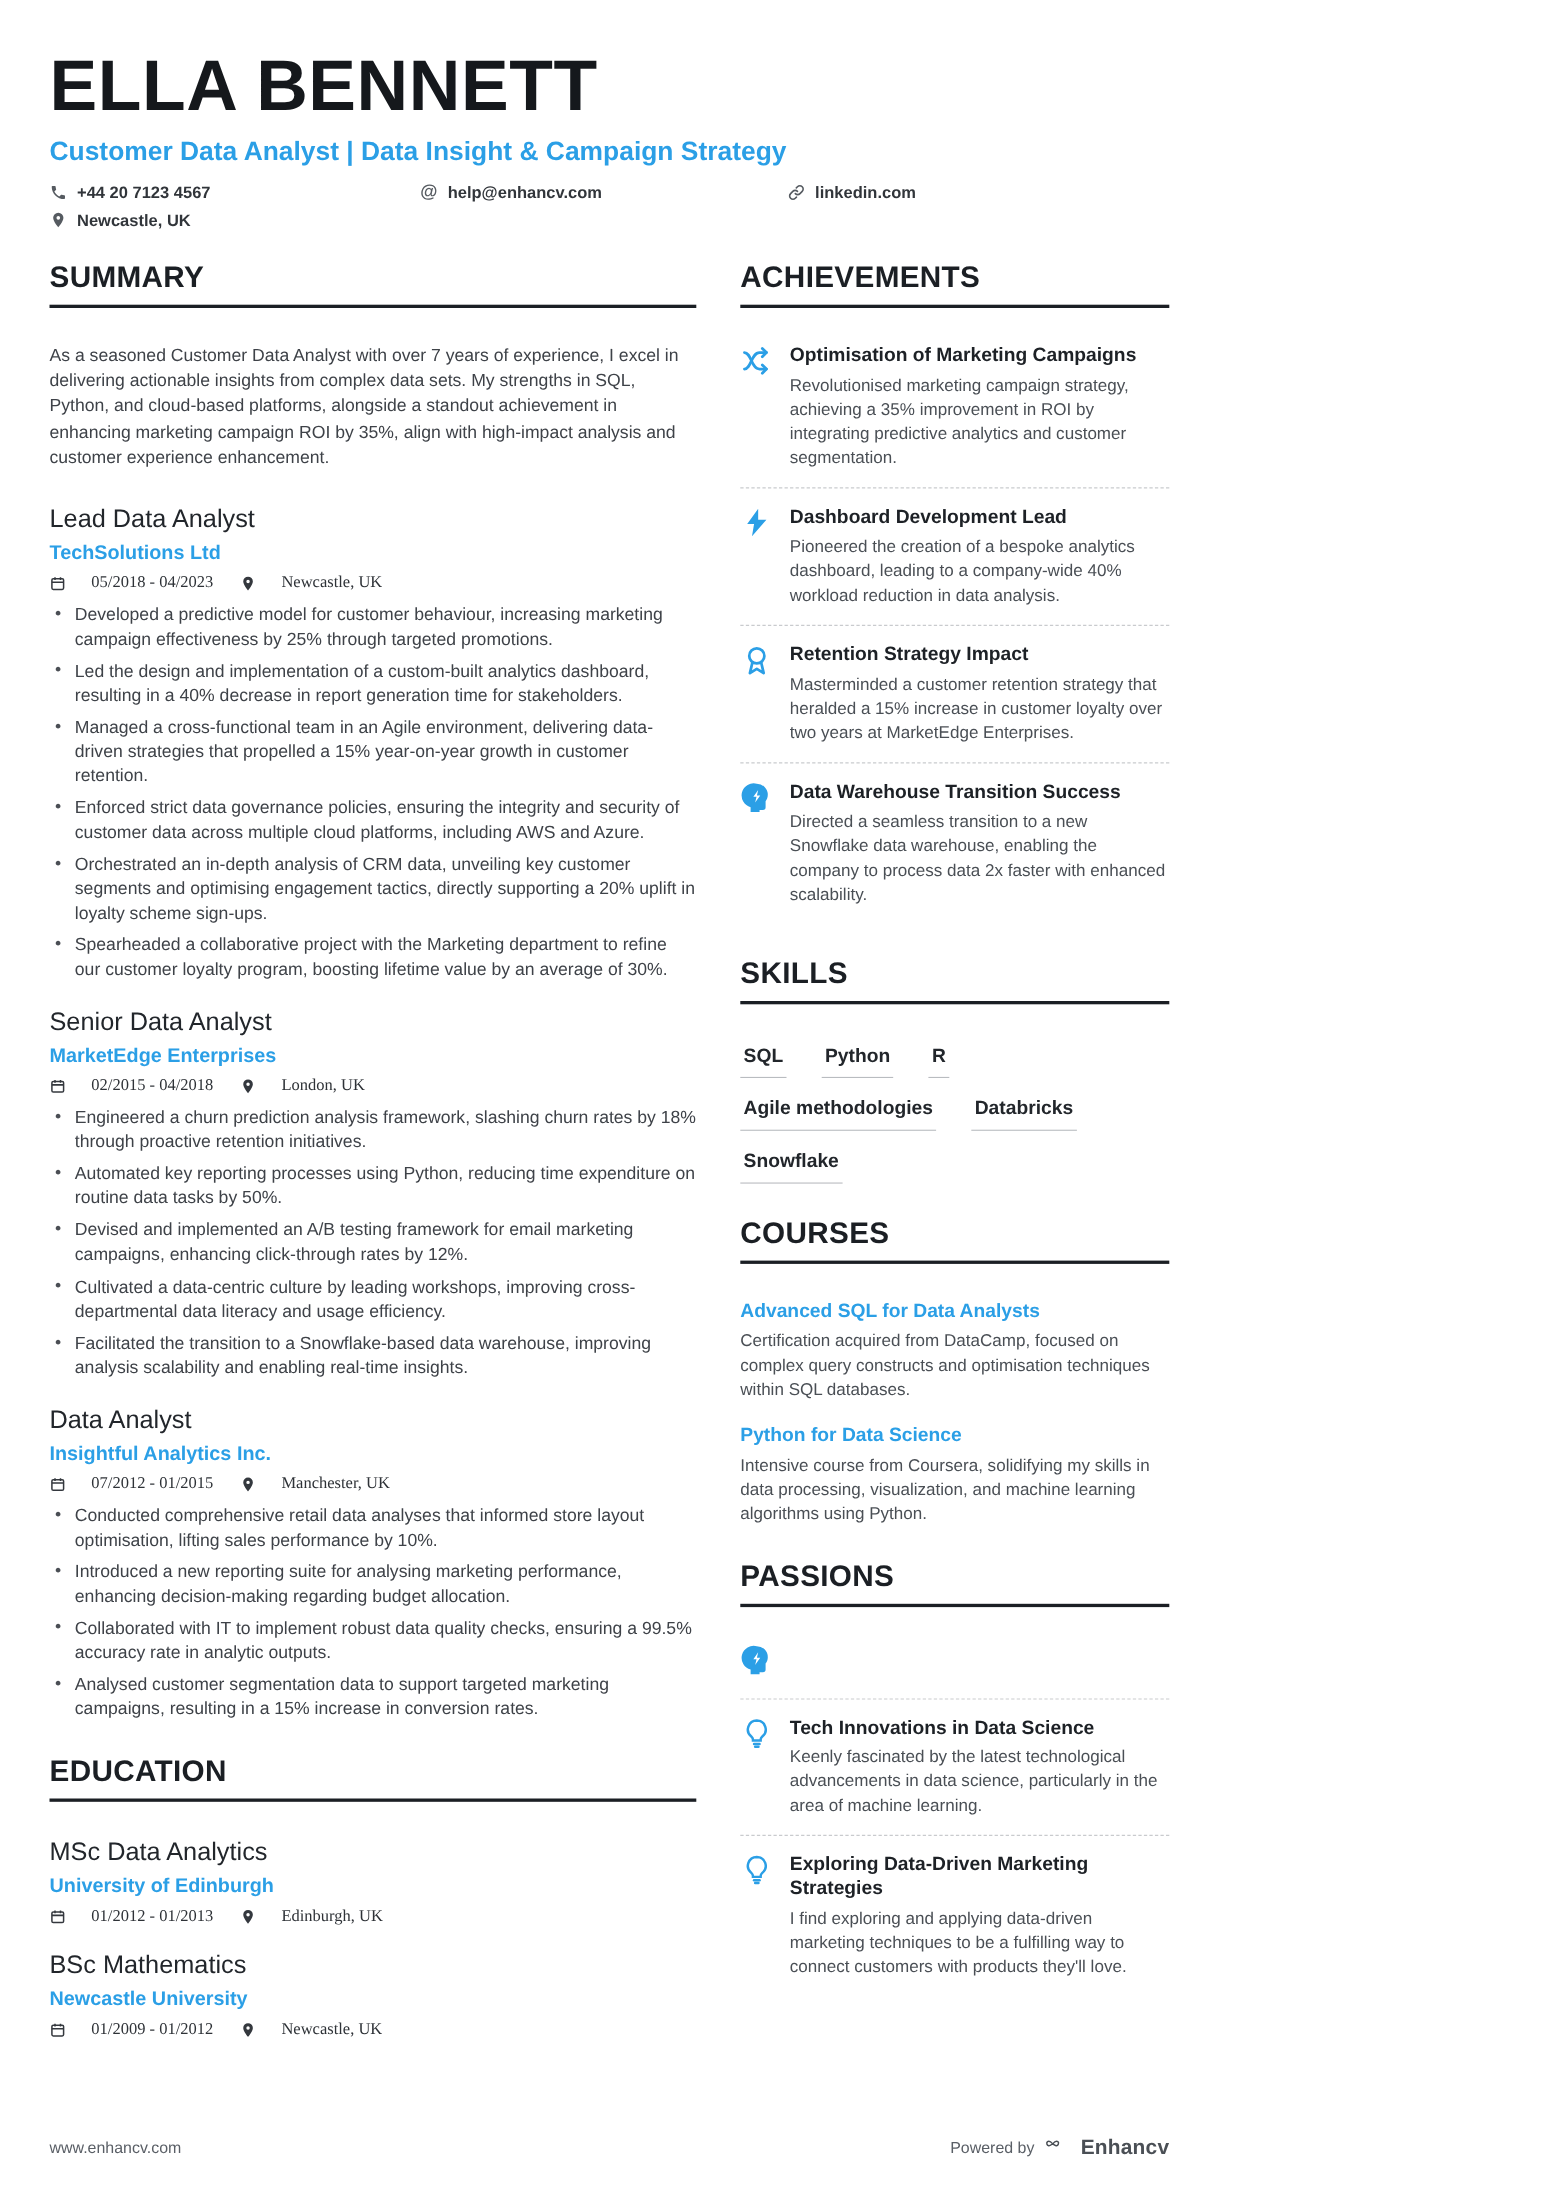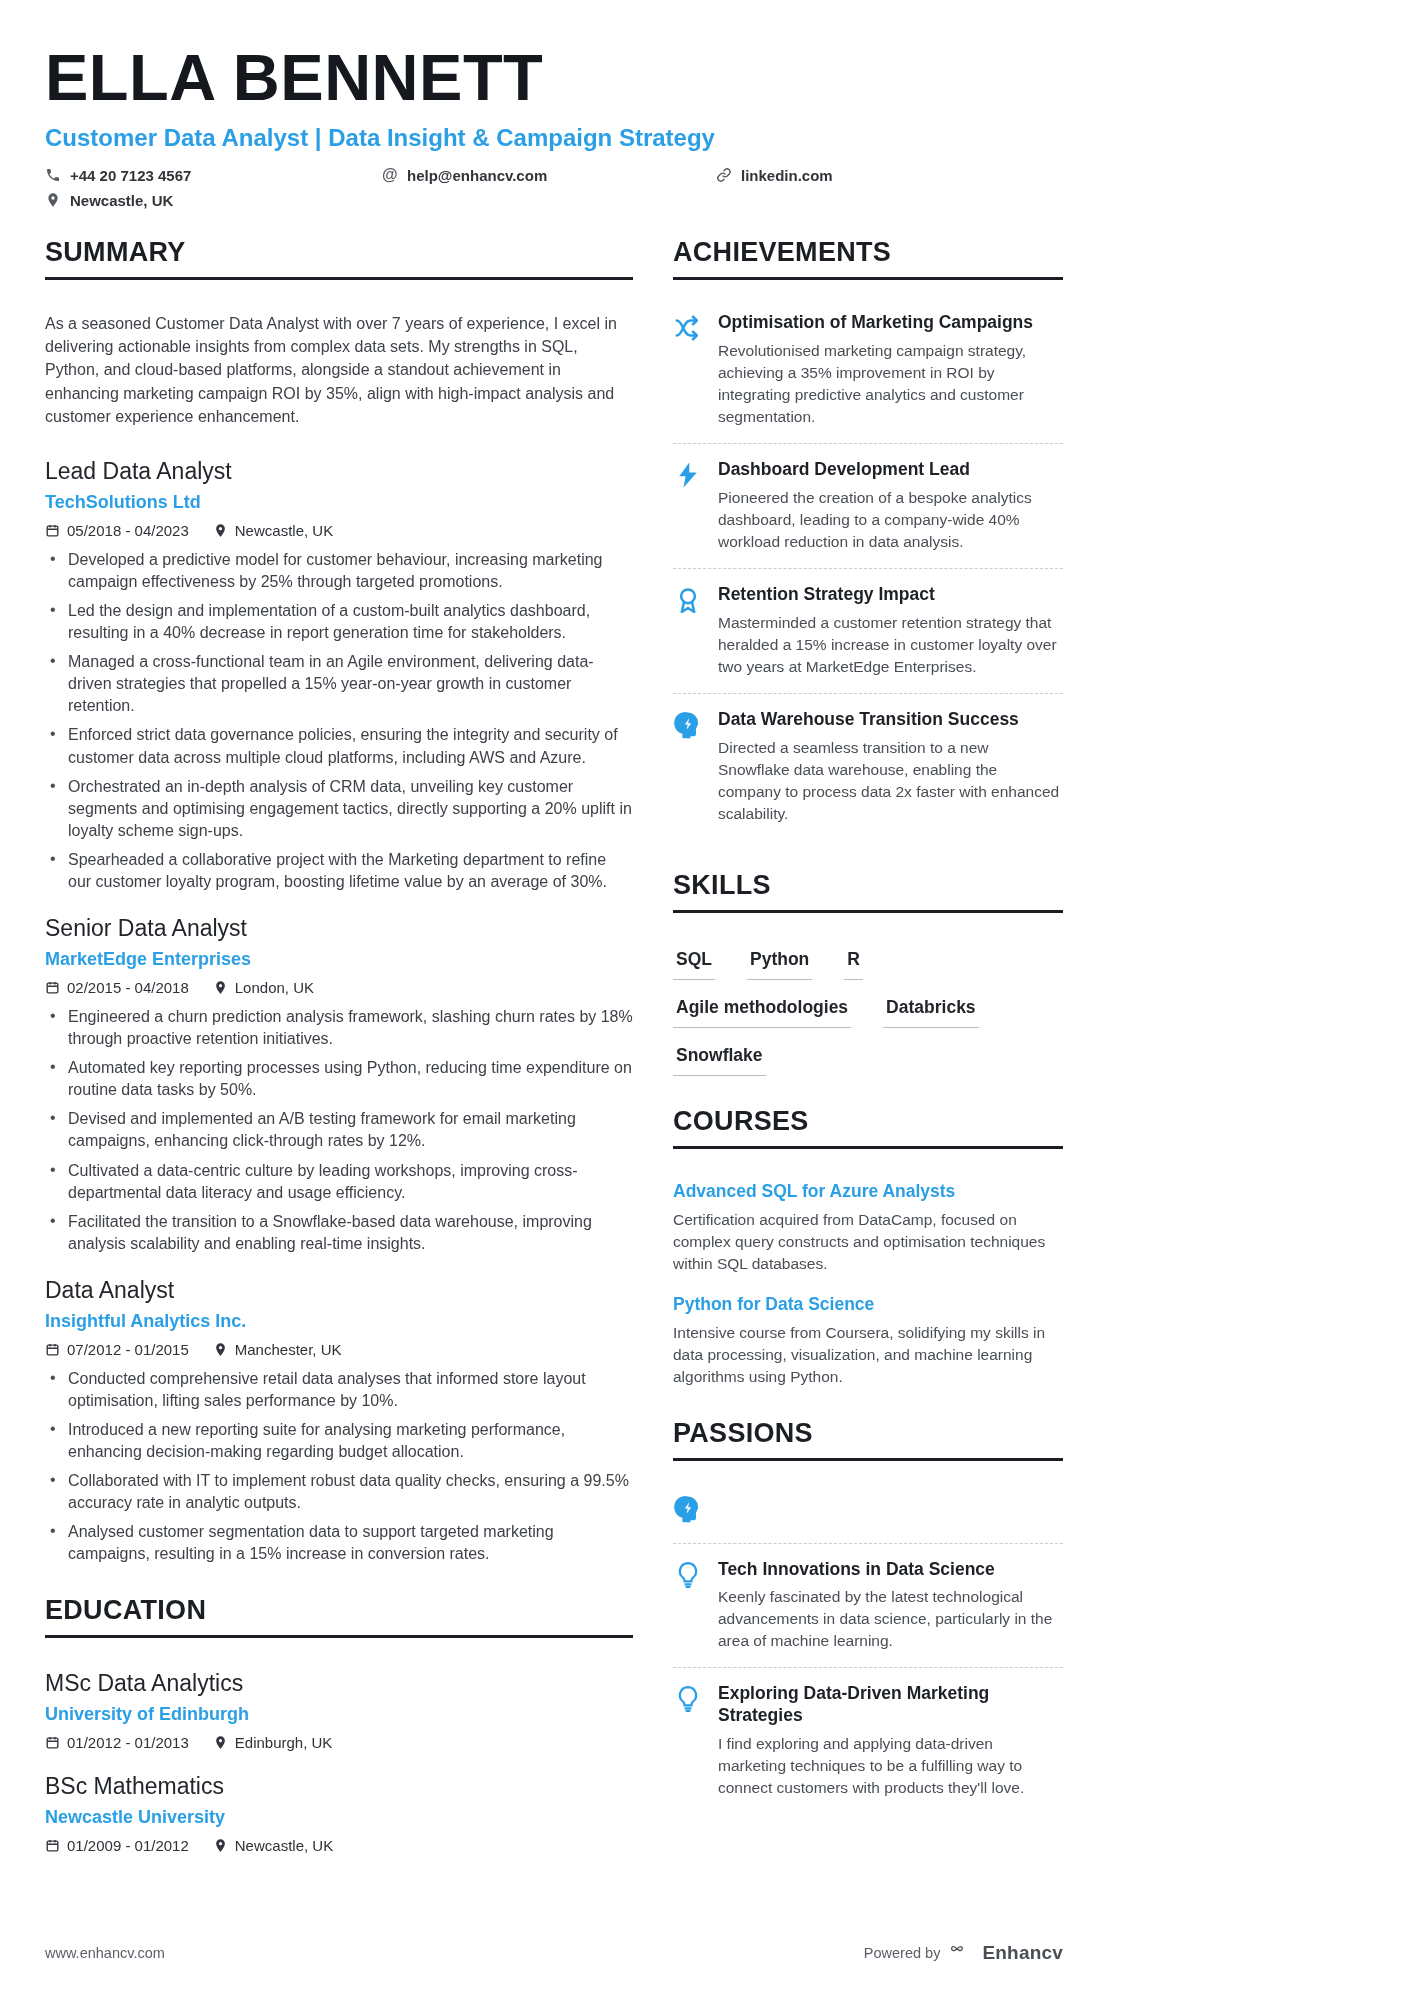--- a/index.html
+++ b/index.html
@@ -33,21 +33,21 @@
   }
   section { margin-bottom:30px; }
 
   .summary-text { font-size:16px; line-height:1.45; color:#3e4248; }
 
   
   .job { margin-bottom:22px; }
   .job-title { font-size:23px; font-weight:400; color:#22262b; margin:2px 0 7px; }
   .job-company { font-size:18px; font-weight:700; color:#2b9fe6; margin-bottom:9px; }
   .job-meta { display:flex; align-items:center; gap:24px; font-size:15px; color:#2e3237; margin-bottom:10px; }
-  .meta-item { display:inline-flex; align-items:center; gap:7px; }
+  .meta-item { display:inline-flex; align-items:center; gap:23px;font-family:Liberation Serif, serif; }
   .micon { width:15px; height:15px; flex:none; display:inline-flex; }
   .micon svg { width:15px; height:15px; }
 
   .bullets { list-style:none; }
   .bullets li { position:relative; padding-left:23px; font-size:16px; line-height:1.38; margin-bottom:7px; color:#3e4248; }
   .bullets li::before { content:"\2022"; position:absolute; left:5px; top:-1px; color:#4a4e54; }
 
   
   .rc-item { display:flex; gap:13px; padding-bottom:15px; margin-bottom:15px; border-bottom:1px dashed #c9cbce; }
   .rc-item.no-sep { border-bottom:none; margin-bottom:6px; }
@@ -344,21 +344,21 @@
           <span class="skill">R</span>
           <span class="skill">Agile methodologies</span>
           <span class="skill">Databricks</span>
           <span class="skill">Snowflake</span>
         </div>
       </section>
 
       <section>
         <h3 class="sec-h">COURSES</h3>
         <div class="course">
-          <div class="course-title">Advanced SQL for Azure Analysts</div>
+          <div class="course-title">Advanced SQL for Data Analysts</div>
           <p class="rc-text">Certification acquired from DataCamp, focused on complex query constructs and optimisation techniques within SQL databases.</p>
         </div>
         <div class="course">
           <div class="course-title">Python for Data Science</div>
           <p class="rc-text">Intensive course from Coursera, solidifying my skills in data processing, visualization, and machine learning algorithms using Python.</p>
         </div>
       </section>
 
       <section>
         <h3 class="sec-h">PASSIONS</h3>

